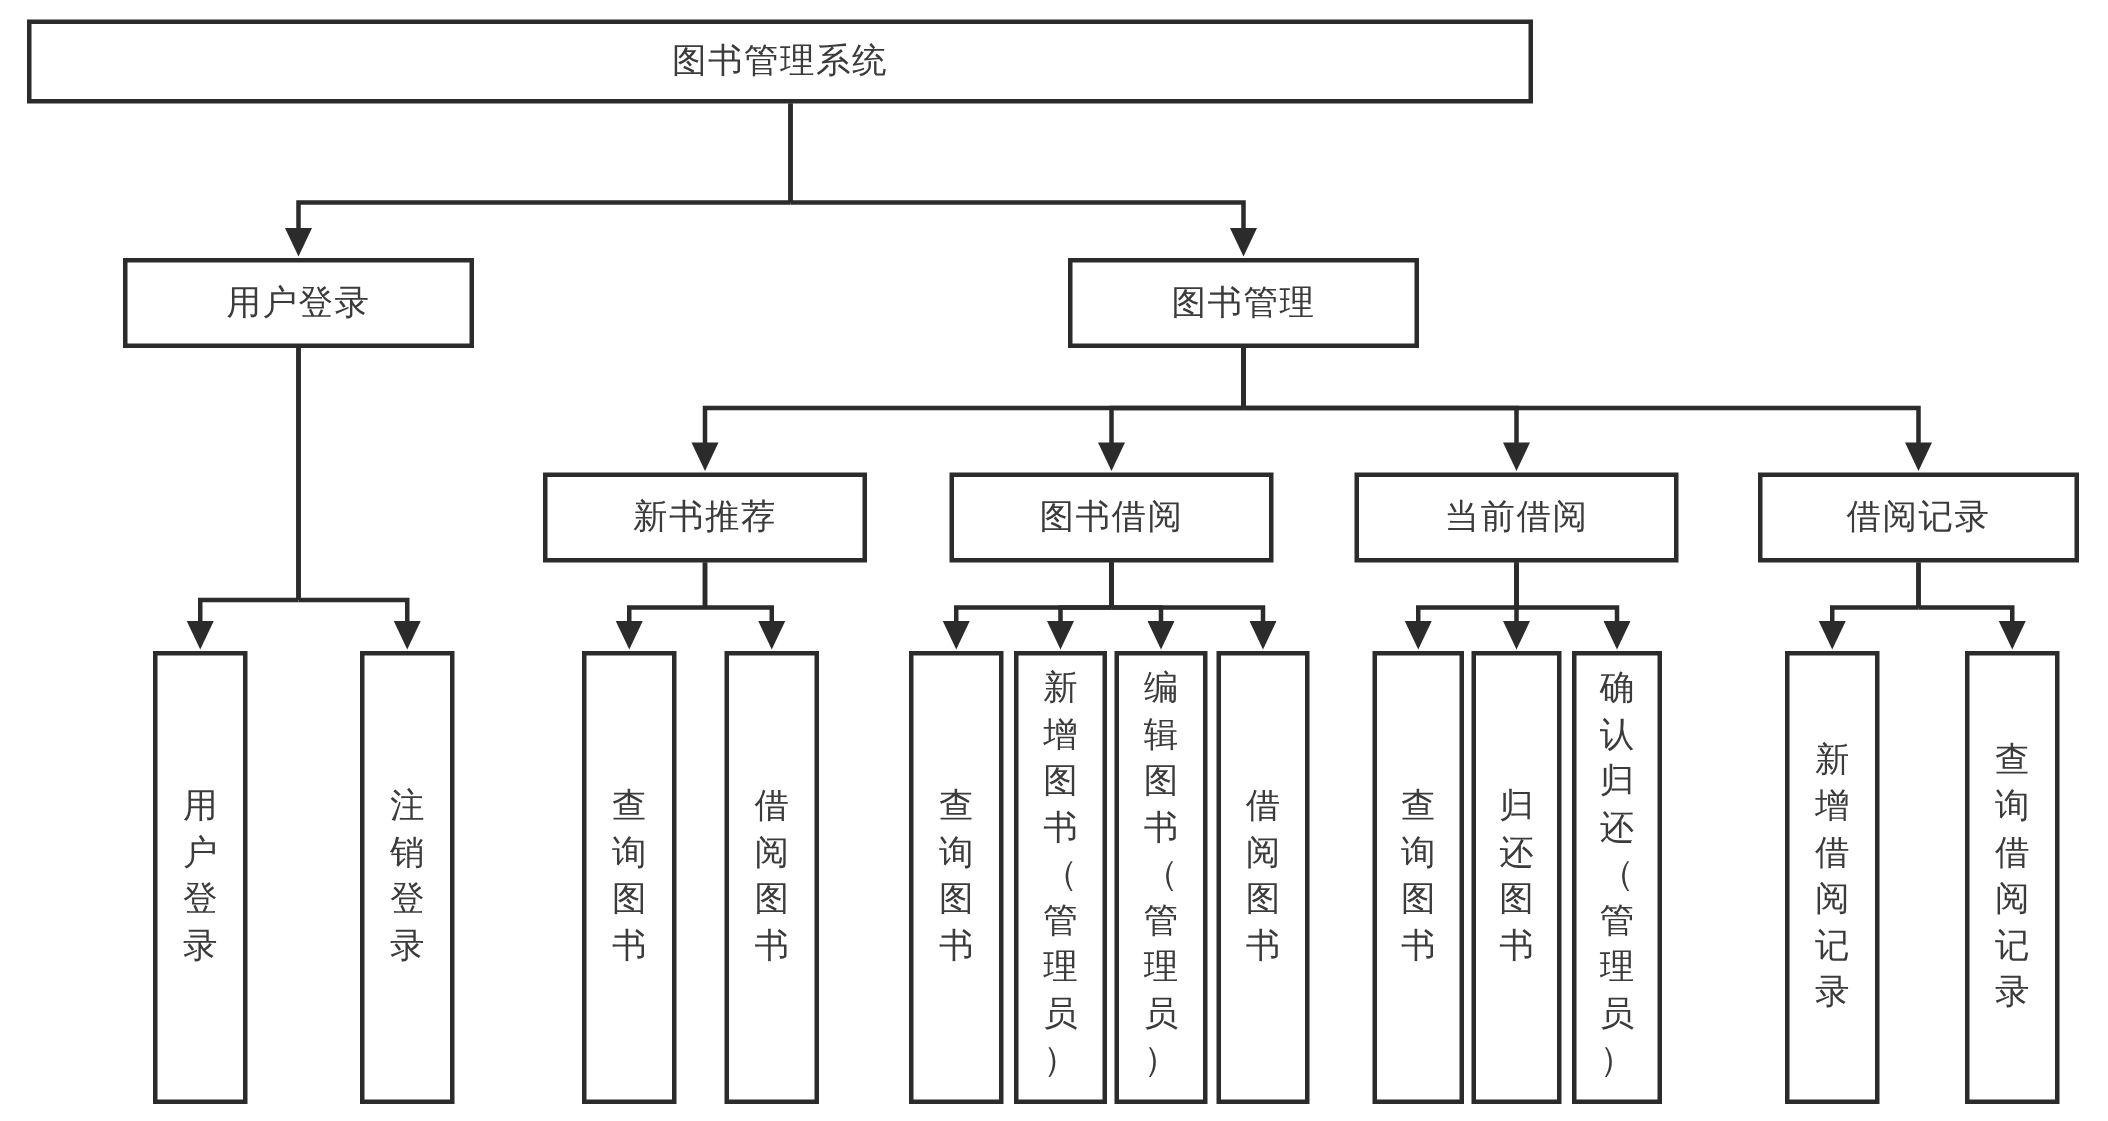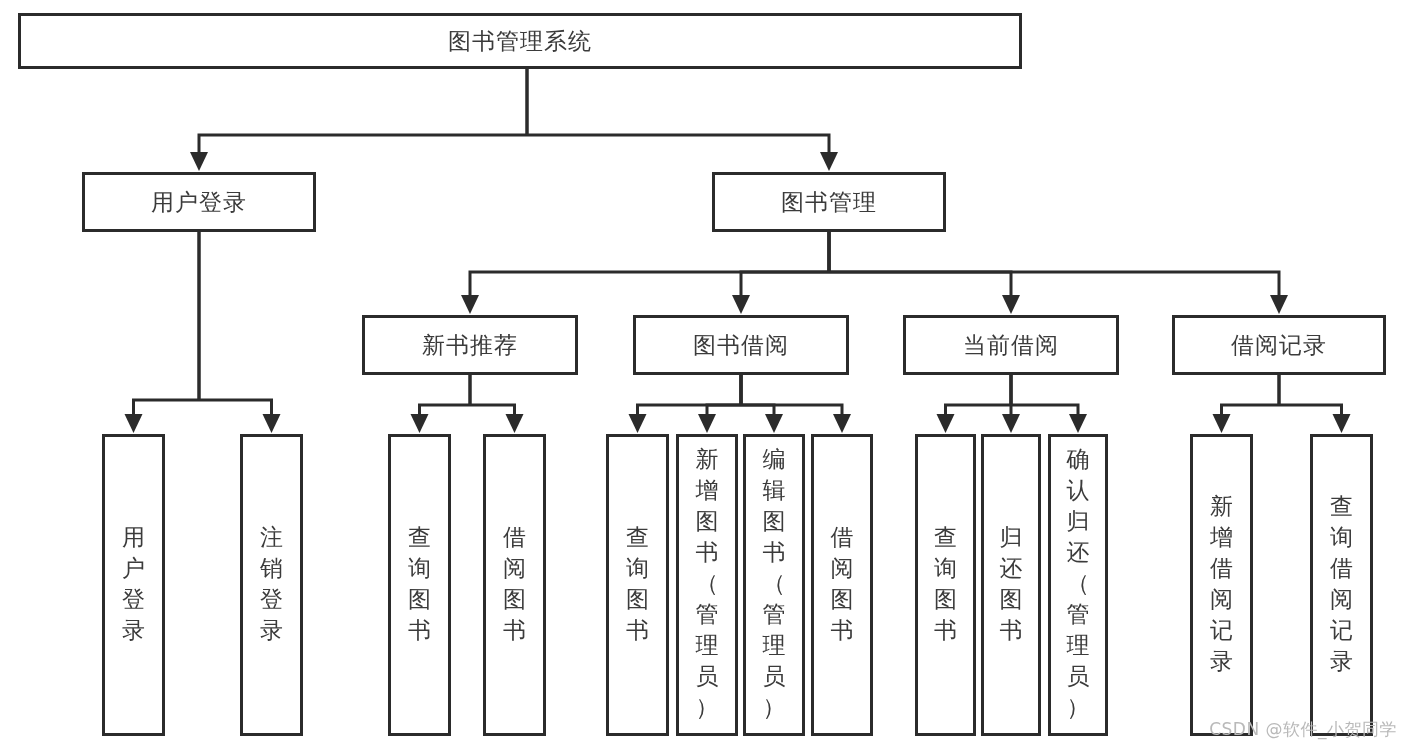--- a/index.html
+++ b/index.html
@@ -234,14 +234,13 @@
         <g>
           <rect class="node-box" x="1191.5" y="435.5" width="60" height="299"></rect>
           <text class="vert-label" x="1221.5" y="507.5"><tspan x="1221.5" dy="0">新</tspan><tspan x="1221.5" dy="31">增</tspan><tspan x="1221.5" dy="31">借</tspan><tspan x="1221.5" dy="31">阅</tspan><tspan x="1221.5" dy="31">记</tspan><tspan x="1221.5" dy="31">录</tspan></text>
         </g>
         <g>
           <rect class="node-box" x="1311.5" y="435.5" width="60" height="299"></rect>
           <text class="vert-label" x="1341.5" y="507.5"><tspan x="1341.5" dy="0">查</tspan><tspan x="1341.5" dy="31">询</tspan><tspan x="1341.5" dy="31">借</tspan><tspan x="1341.5" dy="31">阅</tspan><tspan x="1341.5" dy="31">记</tspan><tspan x="1341.5" dy="31">录</tspan></text>
         </g>
       </g>
   </svg>
-  <div class="watermark-text">CSDN @软件_小贺同学</div>
 </div>
 
 </body></html>

